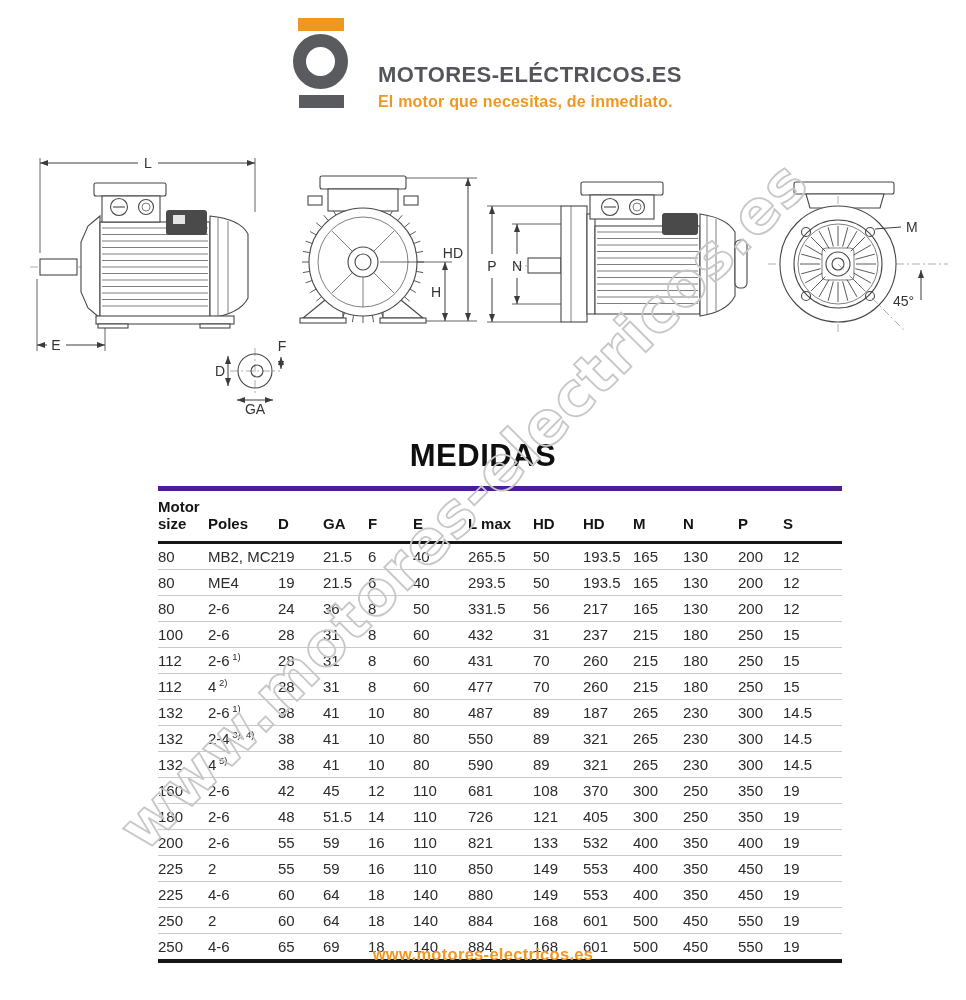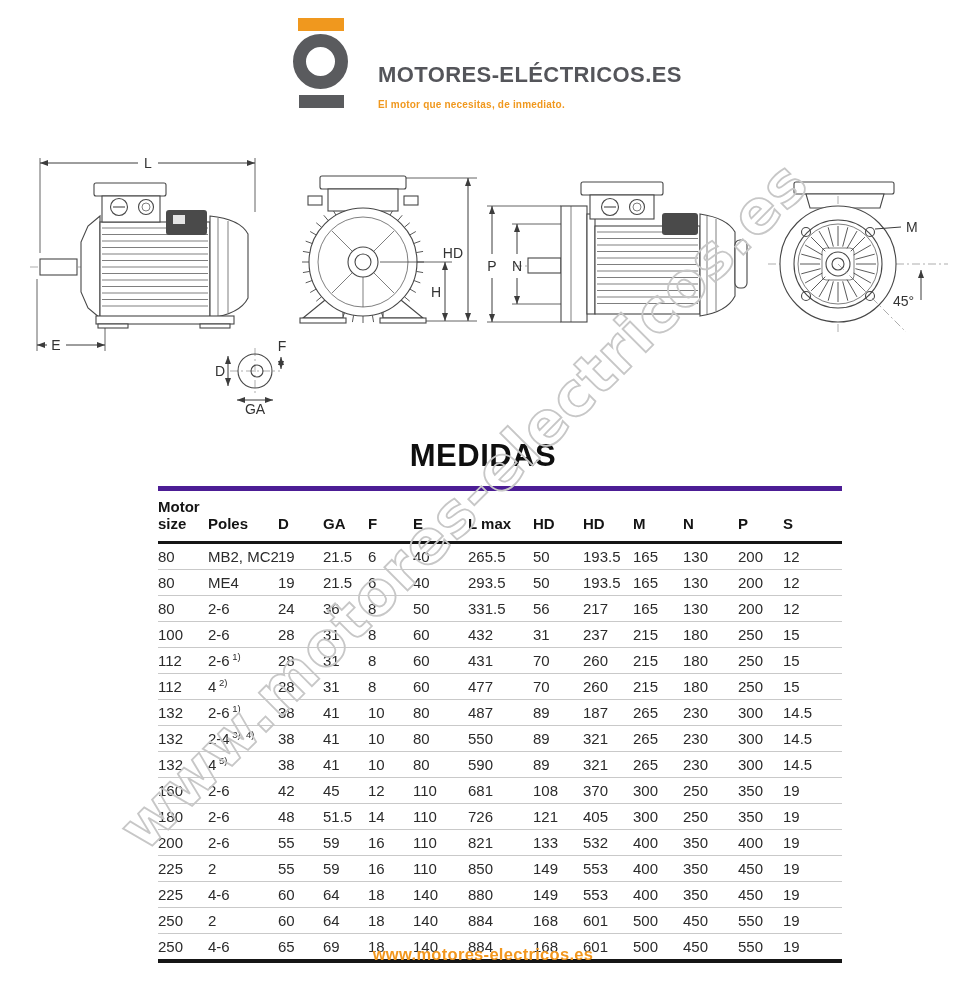--- a/index.html
+++ b/index.html
@@ -9,21 +9,21 @@
   }
   
   .logo { position:absolute; left:293px; top:14px; display:flex; }
   .logo-mark { position:relative; width:58px; height:98px; }
   .logo-bar-top { position:absolute; left:5px; top:4px; width:46px; height:13px; background:#F0981E; }
   .logo-ring { position:absolute; left:0px; top:20px; width:55px; height:55px; box-sizing:border-box;
                border:13px solid #5a5b5e; border-radius:50%; }
   .logo-bar-bottom { position:absolute; left:6px; top:81px; width:45px; height:13px; background:#5a5b5e; }
   .logo-text { padding:24px 0 0 27px; }
   .brand { font-size:22px; font-weight:bold; color:#54555a; letter-spacing:0.4px; white-space:nowrap;margin-top:24px; }
-  .tagline { font-size:10px; font-weight:bold; color:#F0981E; margin-top:11px; letter-spacing:0.2px; }
+  .tagline { font-size:16px; font-weight:bold; color:#F0981E; margin-top:5px; letter-spacing:0.2px; }
 
   
   .drawings { position:absolute; left:0; top:0; z-index:1; }
   .ol  { fill:none; stroke:#474747; stroke-width:1.1; }
   .olf { fill:#ffffff; stroke:#474747; stroke-width:1.1; }
   .thin { stroke-width:0.7; }
   .cl  { stroke:#8a8a8a; stroke-width:0.7; stroke-dasharray:8 3 2 3; fill:none; }
   .dim { stroke:#3c3c3c; stroke-width:1; fill:none; }
   .ext { stroke:#3c3c3c; stroke-width:0.8; }
   .dimtext { font-family:"Liberation Sans",sans-serif; font-size:14px; fill:#333; }

